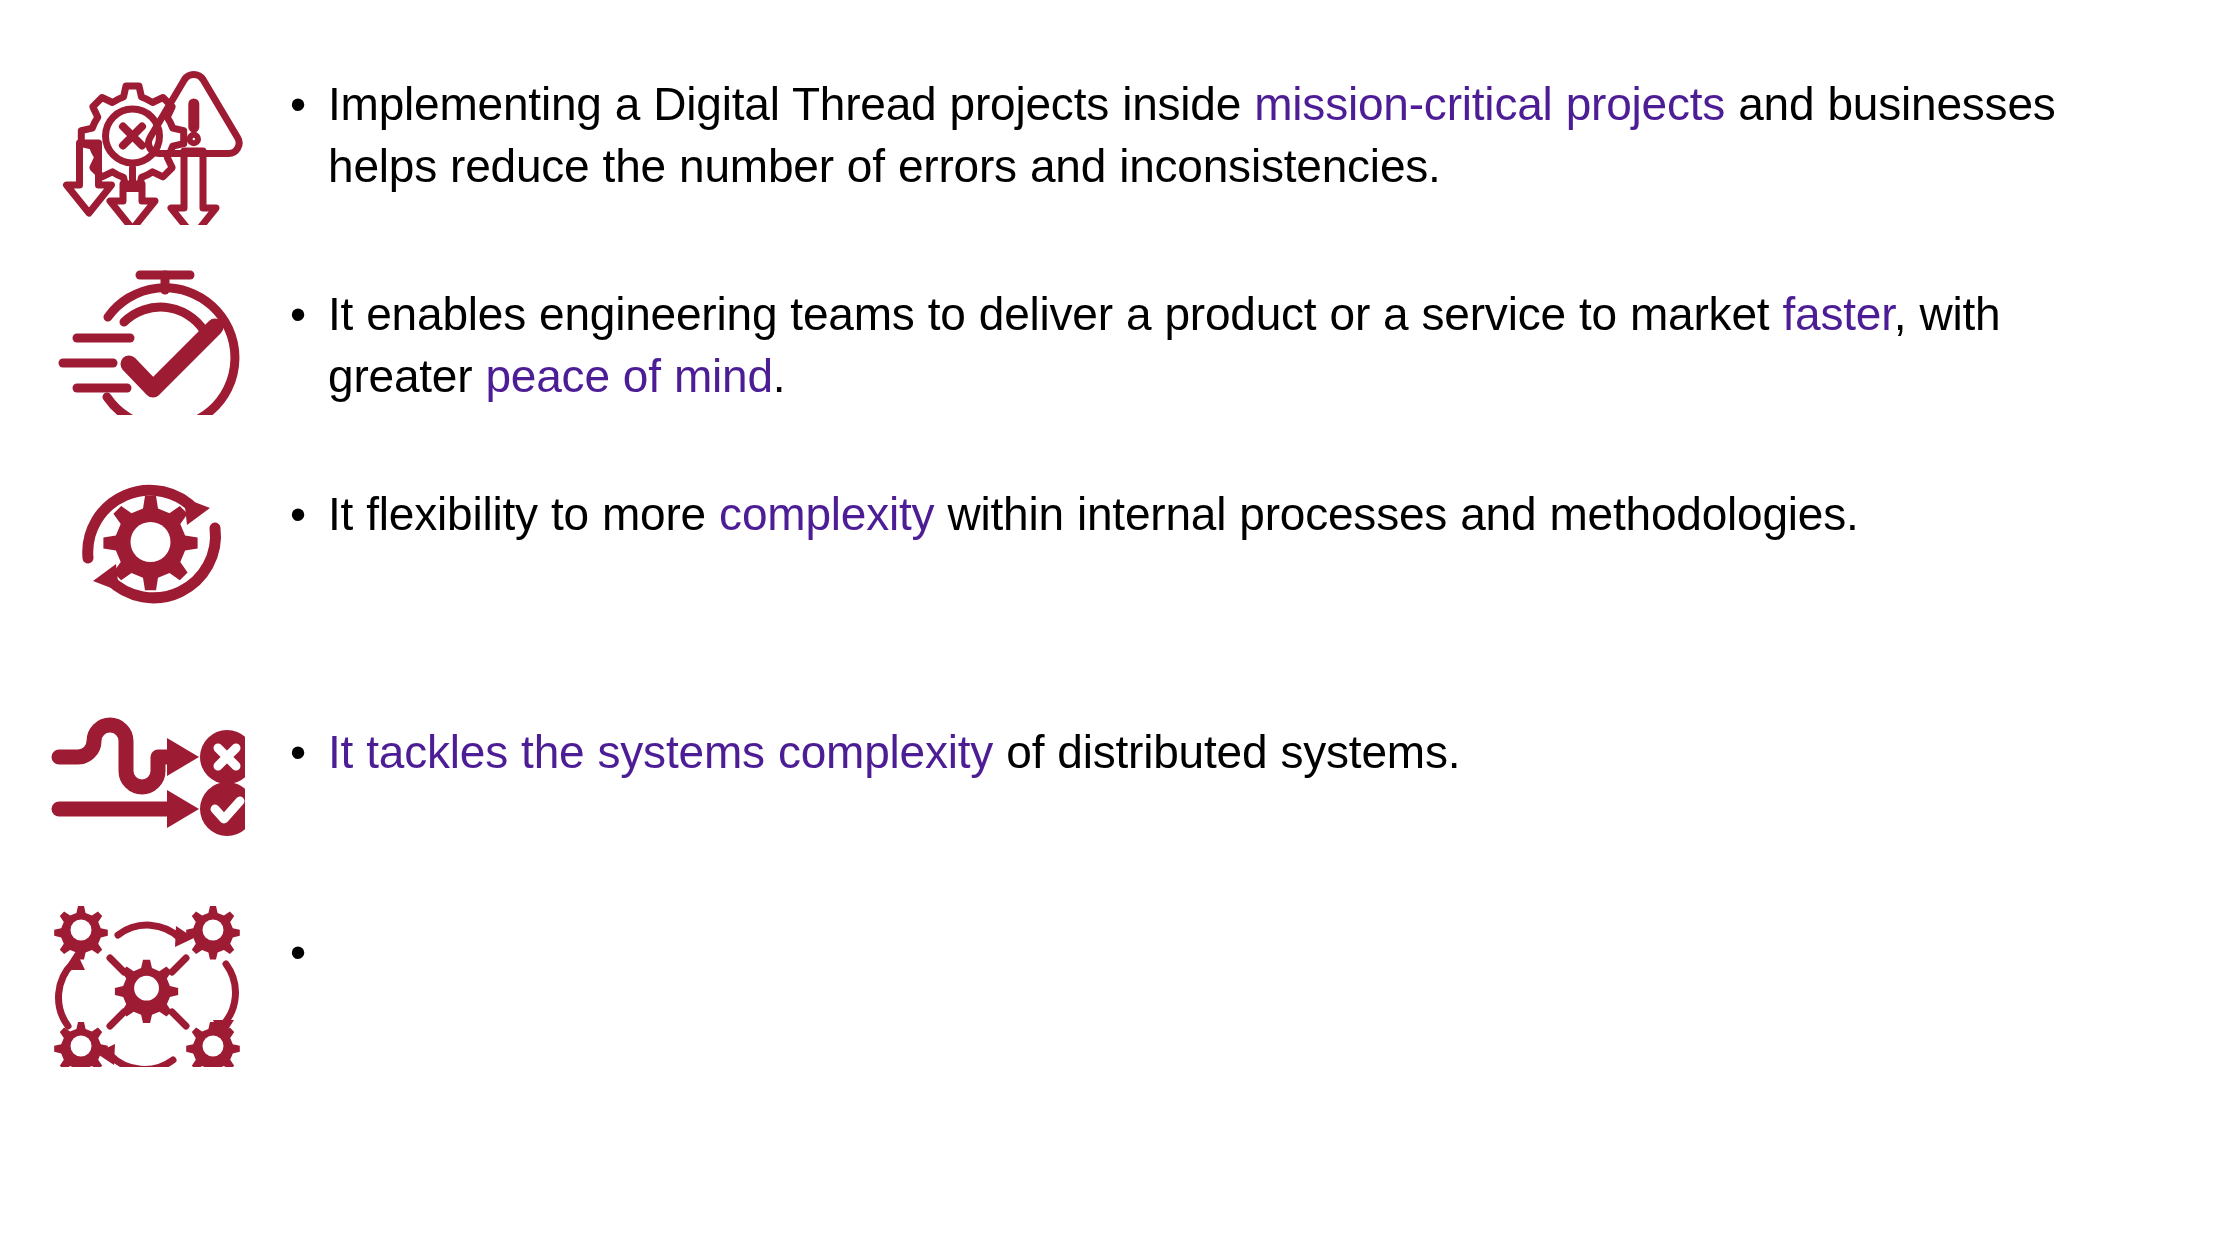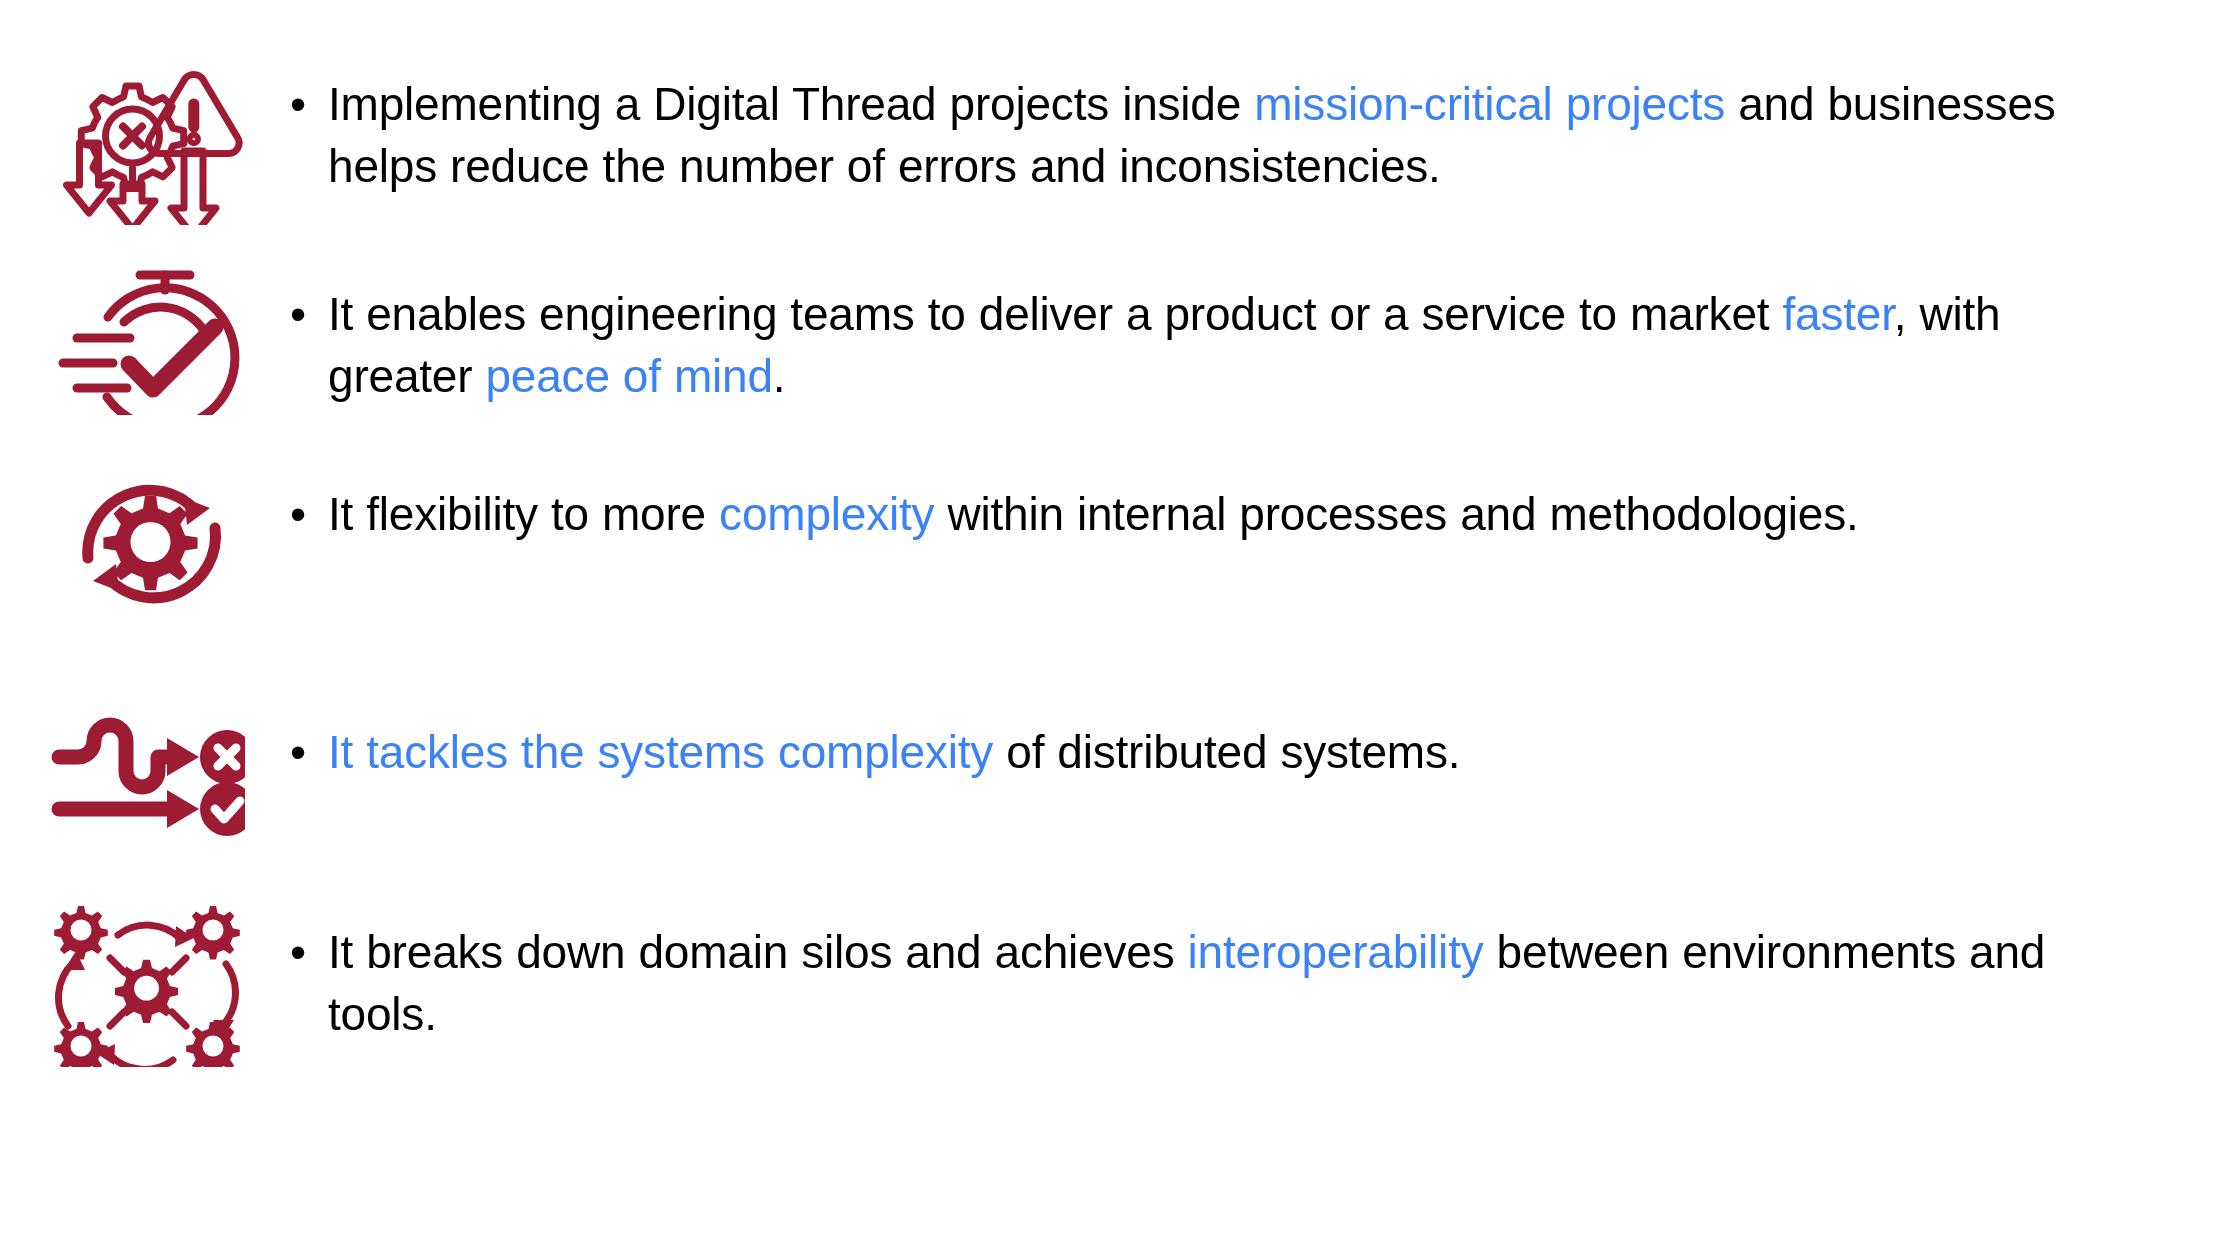--- a/index.html
+++ b/index.html
@@ -67,21 +67,21 @@
   .bullet-text {
     flex: 1 1 auto;
     font-size: 46px;
     line-height: 1.34;
     color: #000000;
     font-family: "Liberation Sans", sans-serif;
     font-weight: 400;
     letter-spacing: -0.2px;
     word-spacing: 0.5px;
   }
-  .hl { color: #3b82f6; }
+  .hl { color: #4c1d95; }
 
   
   .row-1 .text-cell { padding-top: 74px; }
   .row-1 .icon-cell { padding-top: 50px; }
   .row-2 .text-cell { padding-top: 44px; }
   .row-2 .icon-cell { padding-top: 20px; }
   .row-3 .text-cell { padding-top: 44px; }
   .row-3 .icon-cell { padding-top: 22px; }
   .row-4 .text-cell { padding-top: 52px; }
   .row-4 .icon-cell { padding-top: 32px; }
@@ -252,20 +252,17 @@
           <g fill="#9E1B34">
             <path d="M126 24 l18 12 l-19 9 Z"></path>
             <path d="M184 118 l-12 19 l-9 -19 Z"></path>
             <path d="M64 163 l-18 -12 l19 -9 Z"></path>
             <path d="M14 68 l12 -19 l9 19 Z"></path>
           </g>
         </svg>
       </div>
       <div class="text-cell">
         <div class="bullet-dot">•</div>
-        <div class="bullet-text">
-          <span>It breaks down domain silos and achieves </span><span class="hl">interoperability</span><span> between environments and tools.</span>
-        </div>
       </div>
     </div>
 
   </div>
 </div>
 
 </body></html>

